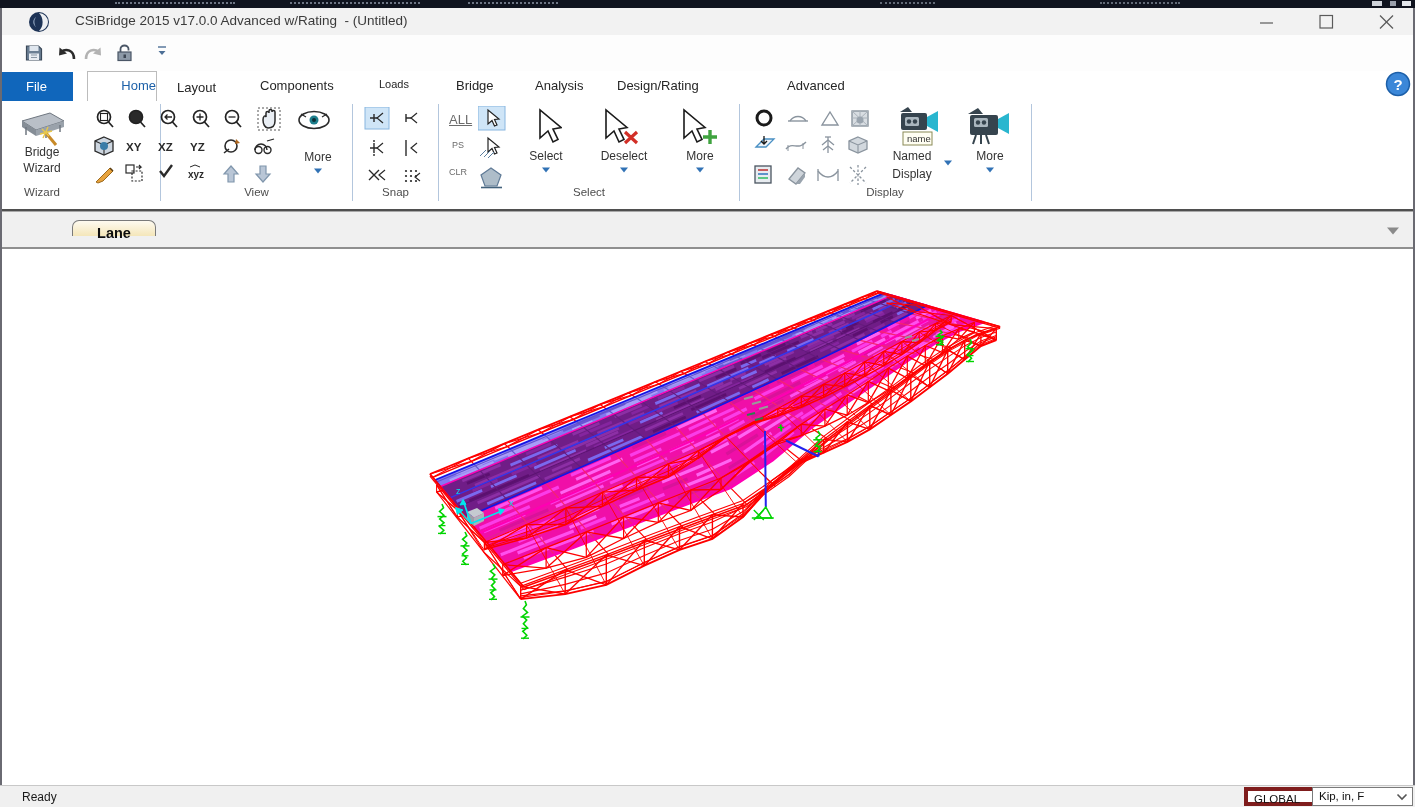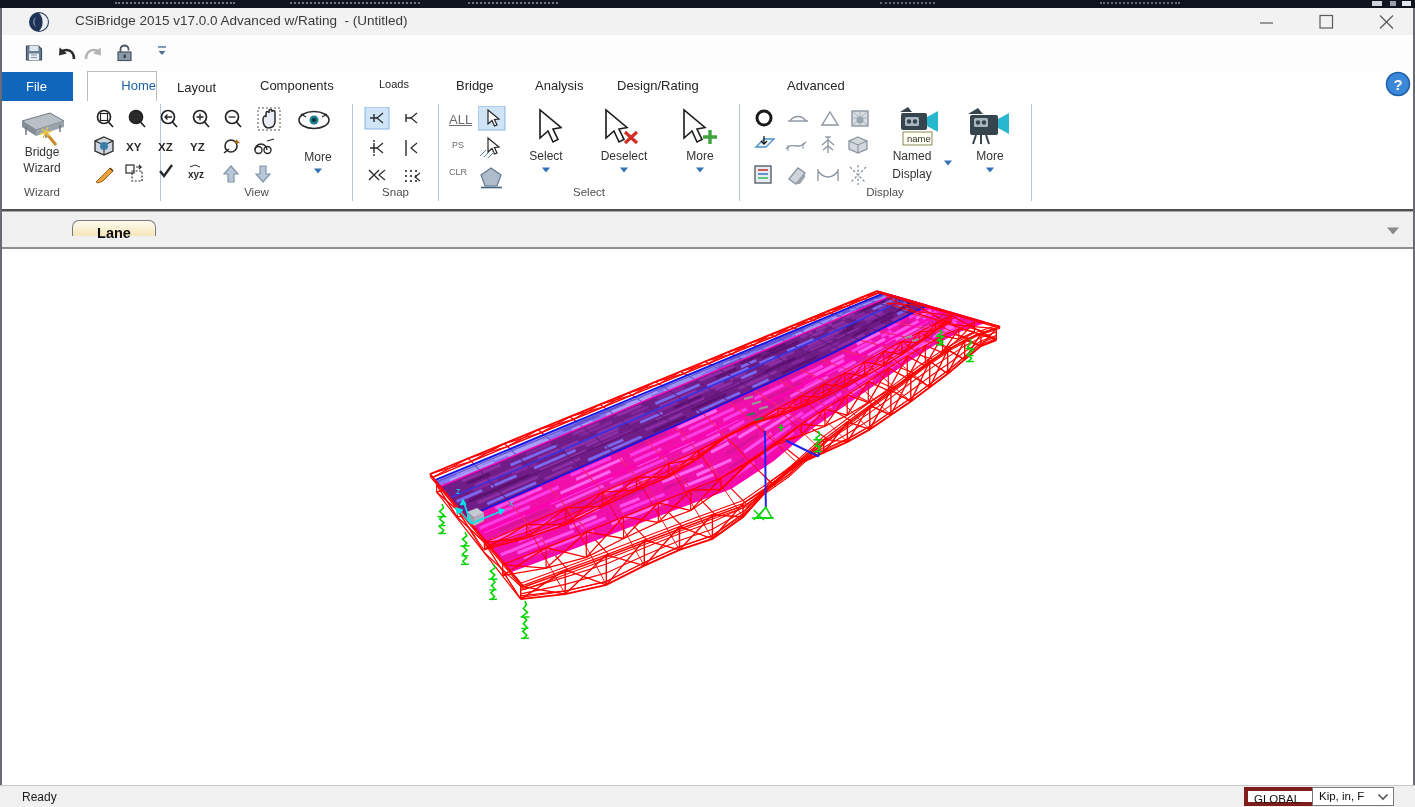--- a/index.html
+++ b/index.html
@@ -1138,19 +1138,19 @@
 <div class="abs" style="left:0;top:805px;width:1415px;height:2px;background:#83838b;"></div>
 
 <div class="abs" style="left:0;top:785px;width:1415px;height:22px;background:#f0f0f0;border-top:1px solid #c8c8c8;">
   <span class="abs" style="left:22px;top:4px;font-size:12px;color:#1a1a1a;">Ready</span>
   <div class="abs" style="left:1244px;top:1px;width:126px;height:19px;background:#fff;border:4px solid #7f1d1d;">
     <span style="position:absolute;left:6px;top:2px;font-size:11.5px;color:#111;">GLOBAL</span>
     <svg style="position:absolute;right:4px;top:5px;" width="12" height="8" viewBox="0 0 12 8">
         <path d="M1.5 1.5 L6 6 L10.5 1.5" stroke="#555" stroke-width="1.6" fill="none"></path>
       </svg>
   </div>
-  <div class="abs" style="left:1312px;top:1px;width:82px;height:19px;background:#fff;border:1px solid #7a7a7a;">
+  <div class="abs" style="left:1312px;top:1px;width:101px;height:19px;background:#fff;border:1px solid #7a7a7a;">
     <span style="position:absolute;left:6px;top:2px;font-size:11.5px;color:#111;">Kip, in, F</span>
     <svg style="position:absolute;right:4px;top:5px;" width="12" height="8" viewBox="0 0 12 8">
         <path d="M1.5 1.5 L6 6 L10.5 1.5" stroke="#555" stroke-width="1.6" fill="none"></path>
       </svg>
   </div>
 </div>
 
 </body></html>

